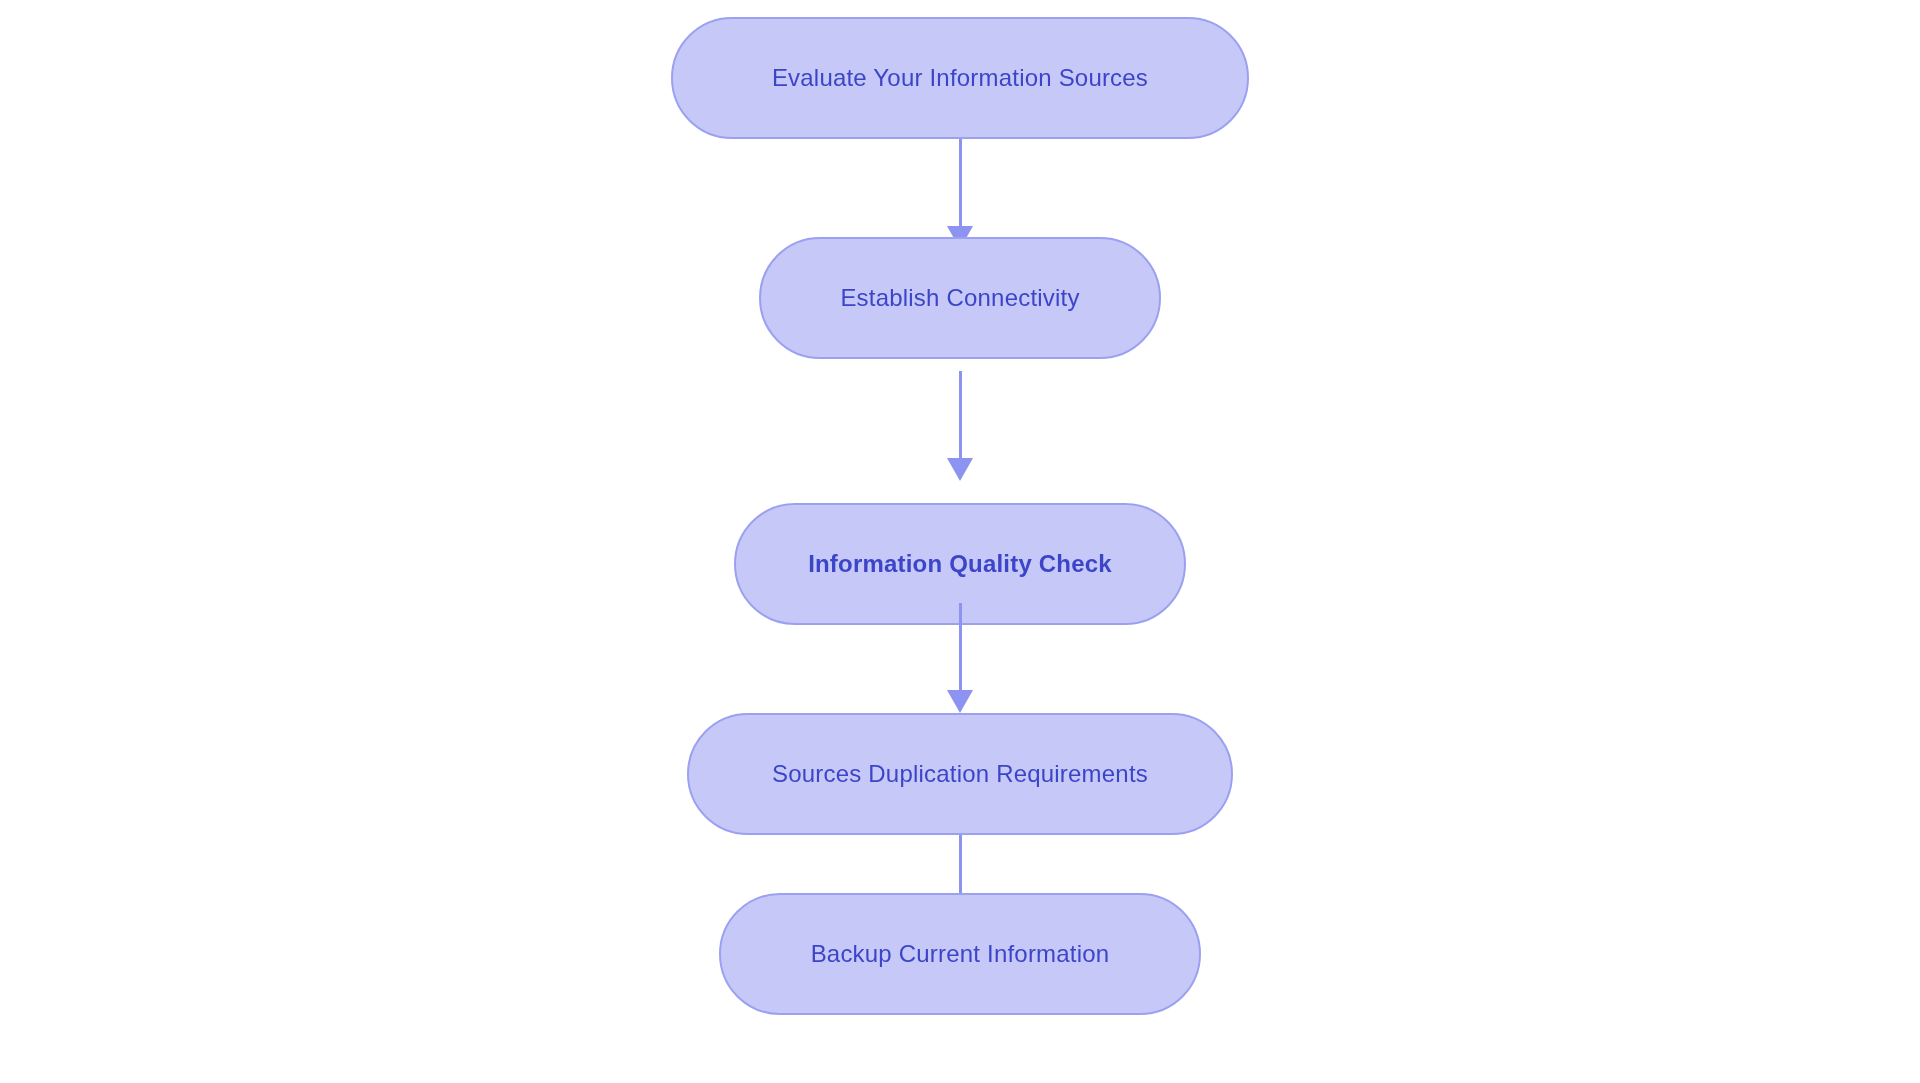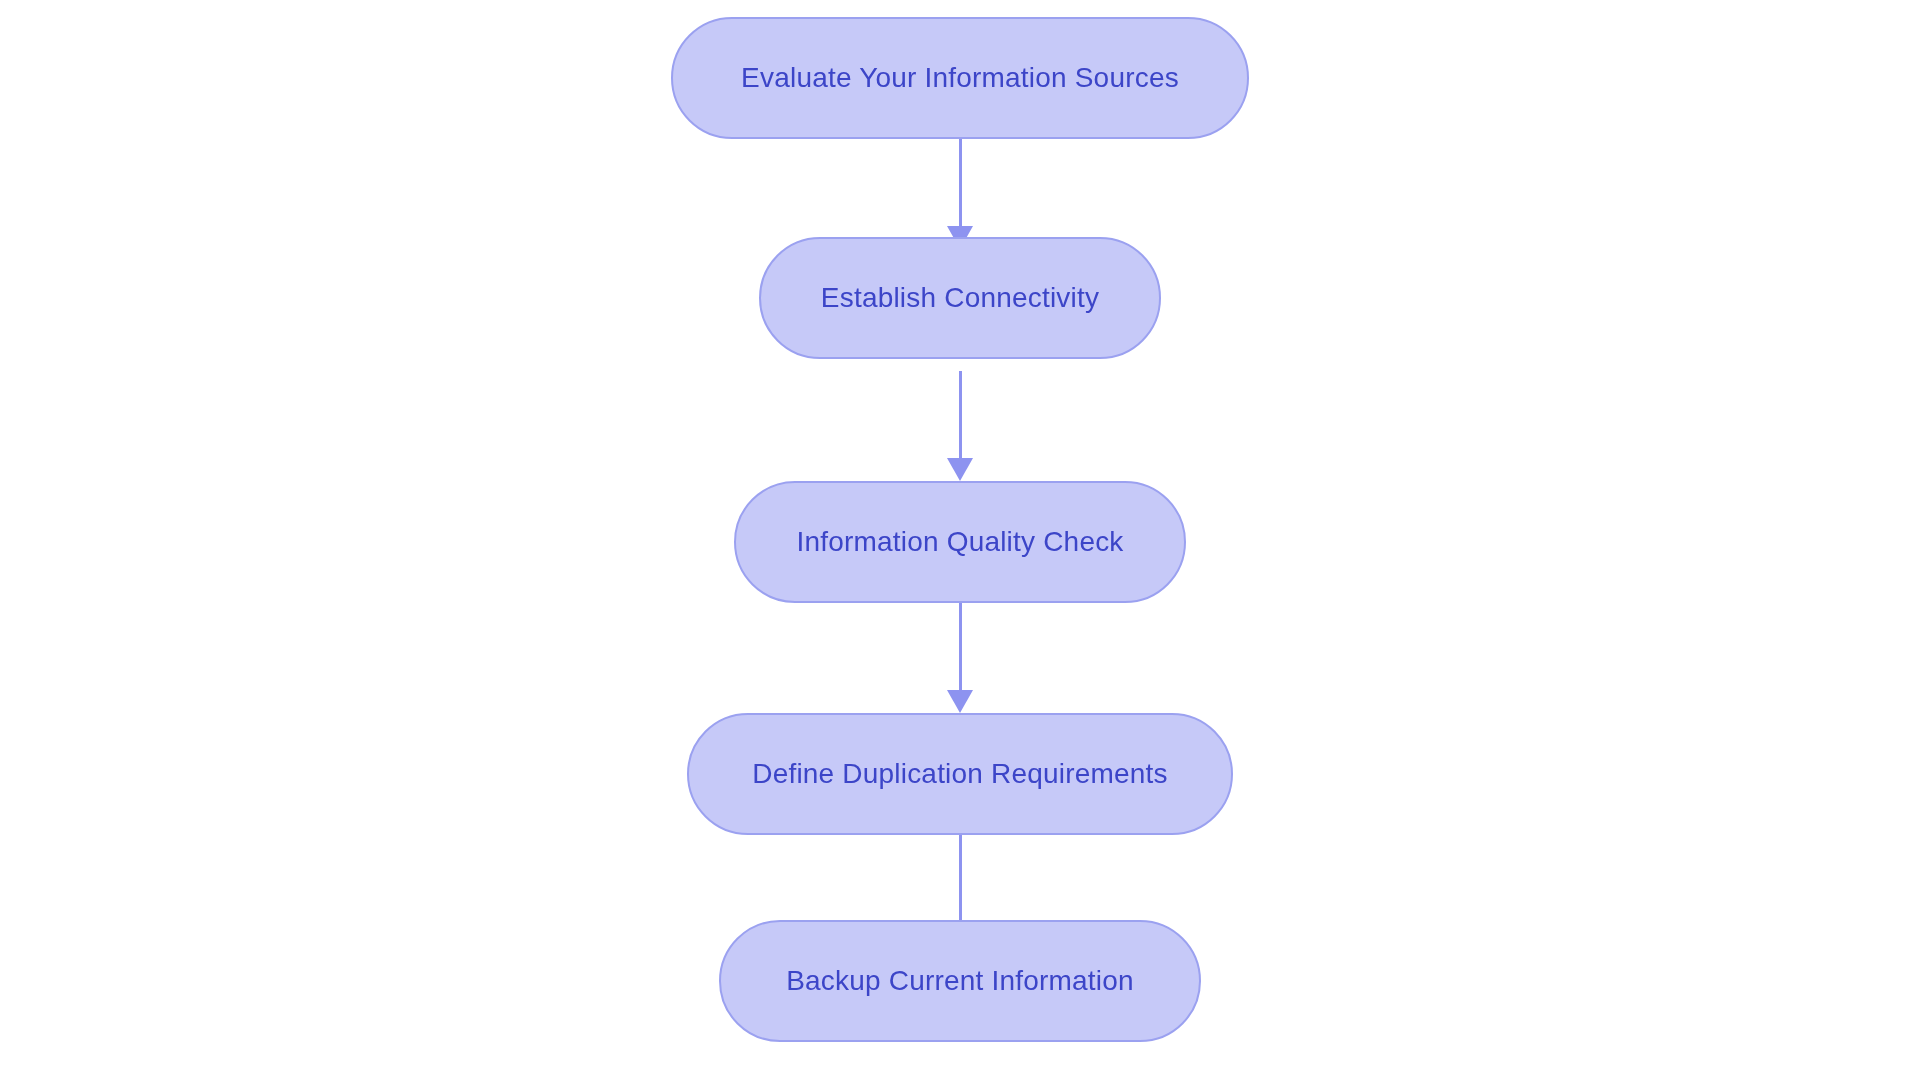--- a/index.html
+++ b/index.html
@@ -25,31 +25,31 @@
     height: 122px;
     box-sizing: border-box;
     background: var(--node-fill, #c6c9f8);
     border: 2px solid var(--node-border, #9ba1f0);
     border-radius: 61px;
     display: flex;
     align-items: center;
     justify-content: center;
   }
   .node-label {
-    font-size: 28px;
+    font-size: 24px;
     line-height: 1;
     color: var(--node-text, #3c45c8);
     white-space: nowrap;
     letter-spacing: 0.2px;
   }
   .n1 { top: 17px;  width: 578px; }
   .n2 { top: 237px; width: 402px; }
-  .n3 { top: 481px; width: 452px; }
+  .n3 { top: 503px; width: 452px; font-weight: bold; }
   .n4 { top: 713px; width: 546px; }
-  .n5 { top: 920px; width: 482px; }
+  .n5 { top: 893px; width: 482px; }
 
   .arrow {
     position: absolute;
     left: 50%;
     transform: translateX(-50%);
     height: 110px;
     display: flex;
     flex-direction: column;
     align-items: center;
   }
@@ -96,21 +96,21 @@
   <div class="node n3">
     <span class="node-label">Information Quality Check</span>
   </div>
 
   <div class="arrow a3">
     <div class="arrow-line"></div>
     <div class="arrow-head"></div>
   </div>
 
   <div class="node n4">
-    <span class="node-label">Define Duplication Requirements</span>
+    <span class="node-label">Sources Duplication Requirements</span>
   </div>
 
   <div class="arrow a4">
     <div class="arrow-line"></div>
     <div class="arrow-head"></div>
   </div>
 
   <div class="node n5">
     <span class="node-label">Backup Current Information</span>
   </div>

